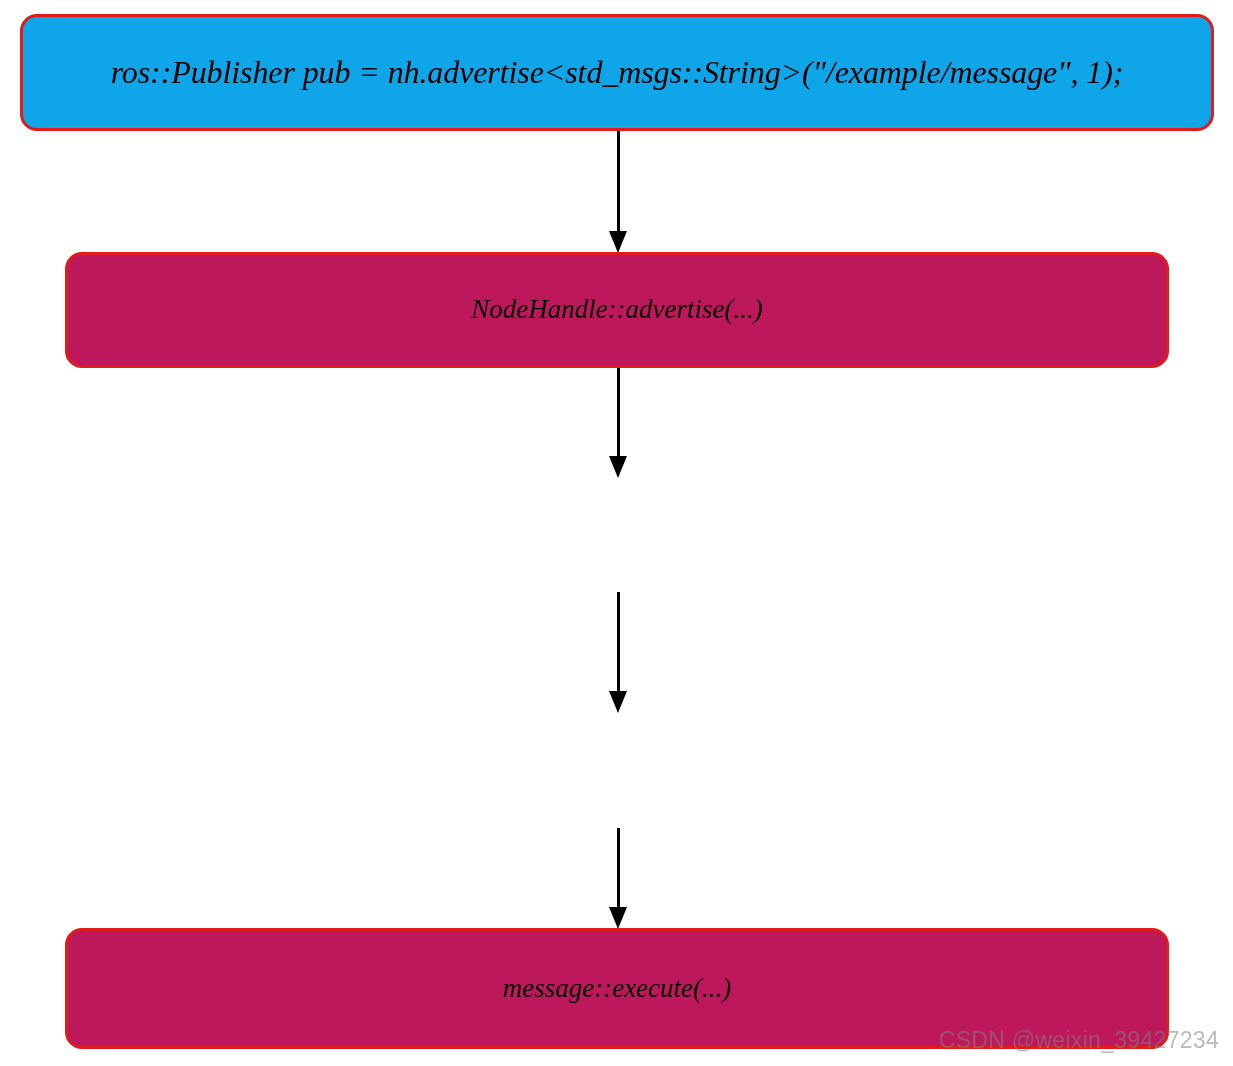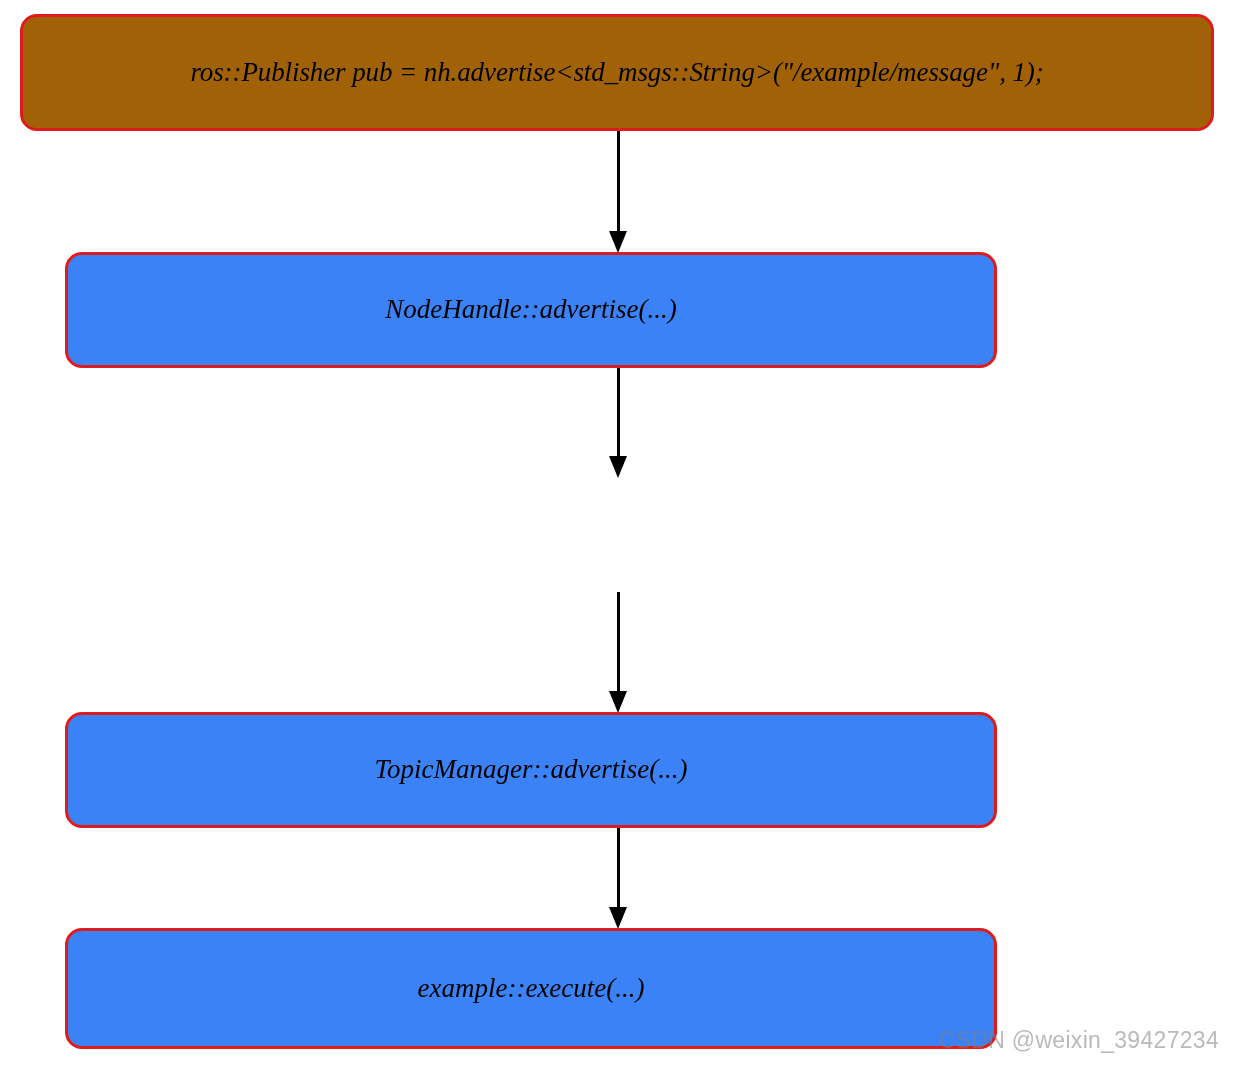--- a/index.html
+++ b/index.html
@@ -38,30 +38,30 @@
     font-style: italic;
     line-height: 1.15;
     white-space: nowrap;
   }
 
   .node-entry {
     left: 20px;
     top: 14px;
     width: 1194px;
     height: 117px;
-    background: #a16207;
-    font-size: 27px;
+    background: #0ea5e9;
+    font-size: 32px;
     letter-spacing: -0.1px;
   }
 
   .node-step {
     left: 65px;
-    width: 932px;
+    width: 1104px;
     height: 116px;
-    background: #3b82f6;
+    background: #be185d;
     font-size: 27px;
   }
 
   .node-step-1 { top: 252px; }
   .node-step-2 { top: 477px; }
   .node-step-3 { top: 712px; }
   .node-step-4 { top: 928px; height: 121px; }
 
   
   .arrow {
@@ -138,28 +138,25 @@
     <div class="shaft"></div>
     <div class="head"></div>
   </div>
 
 
   <div class="arrow arrow-3">
     <div class="shaft"></div>
     <div class="head"></div>
   </div>
 
-  <div class="node node-step node-step-3">
-    <span>TopicManager::advertise(...)</span>
-  </div>
 
   <div class="arrow arrow-4">
     <div class="shaft"></div>
     <div class="head"></div>
   </div>
 
   <div class="node node-step node-step-4">
-    <span>example::execute(...)</span>
+    <span>message::execute(...)</span>
   </div>
 
   <div class="watermark">CSDN @weixin_39427234</div>
 
 </div>
 
 </body></html>

